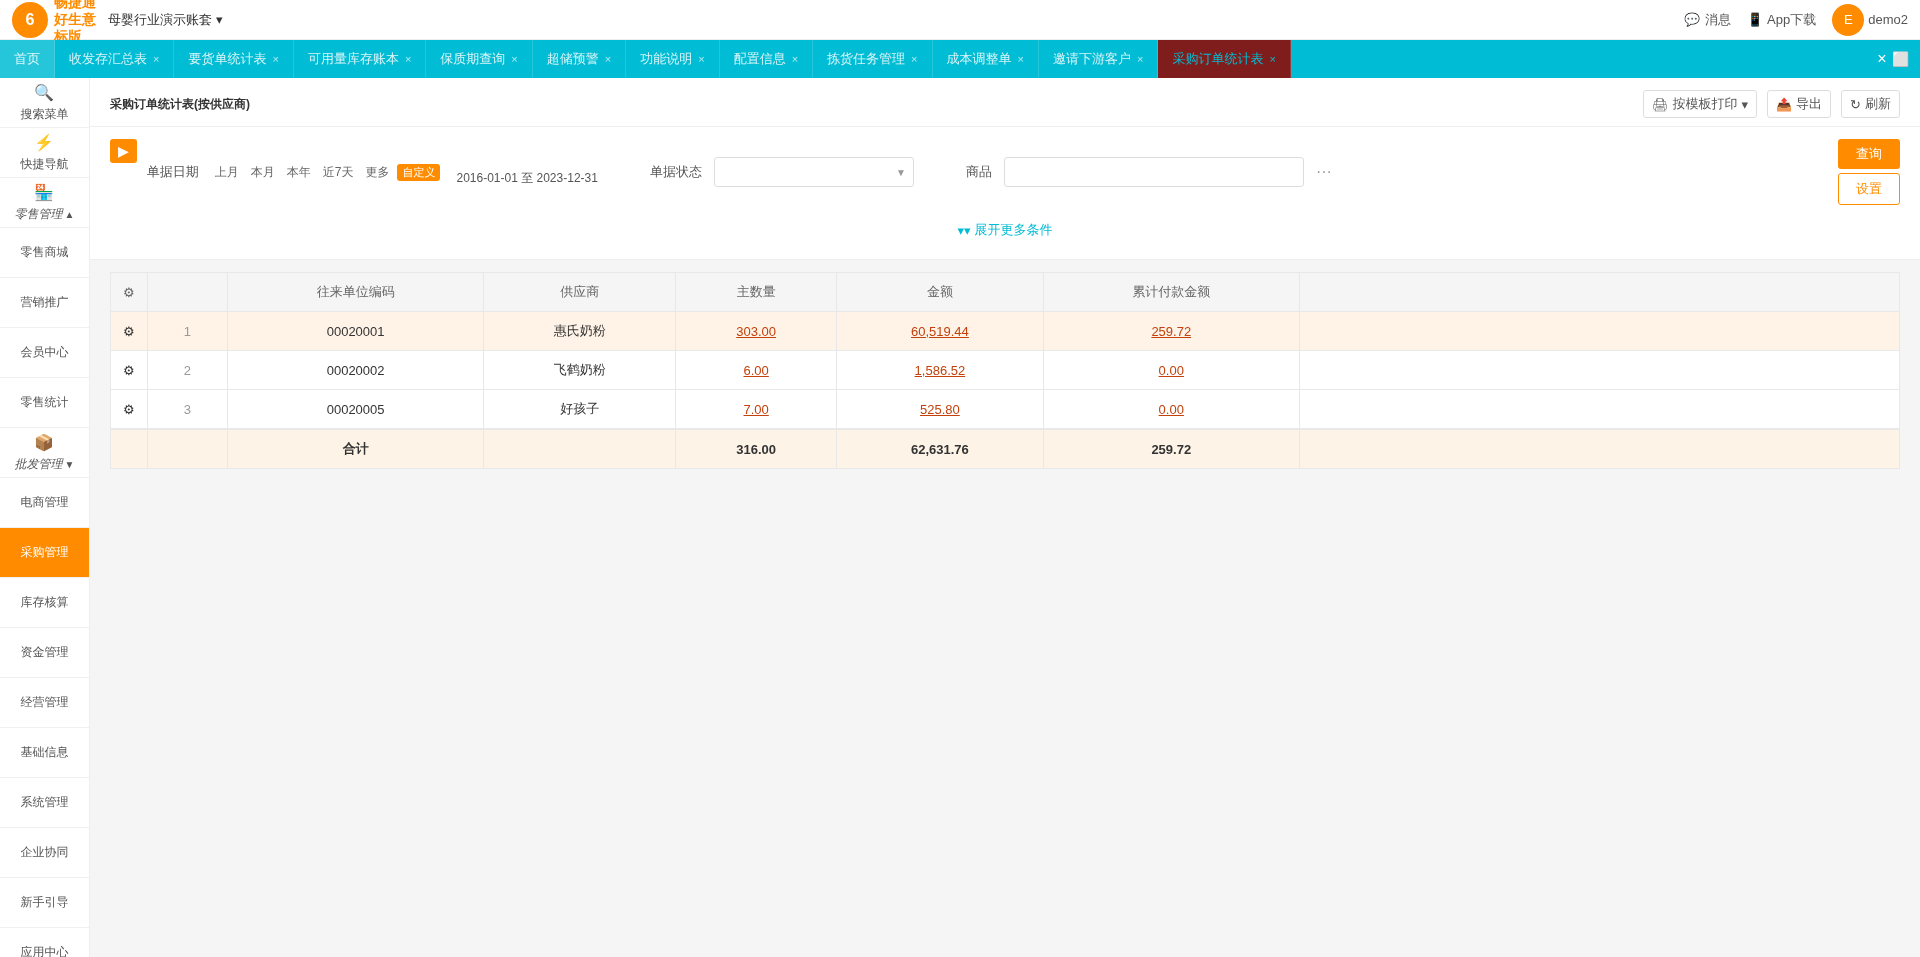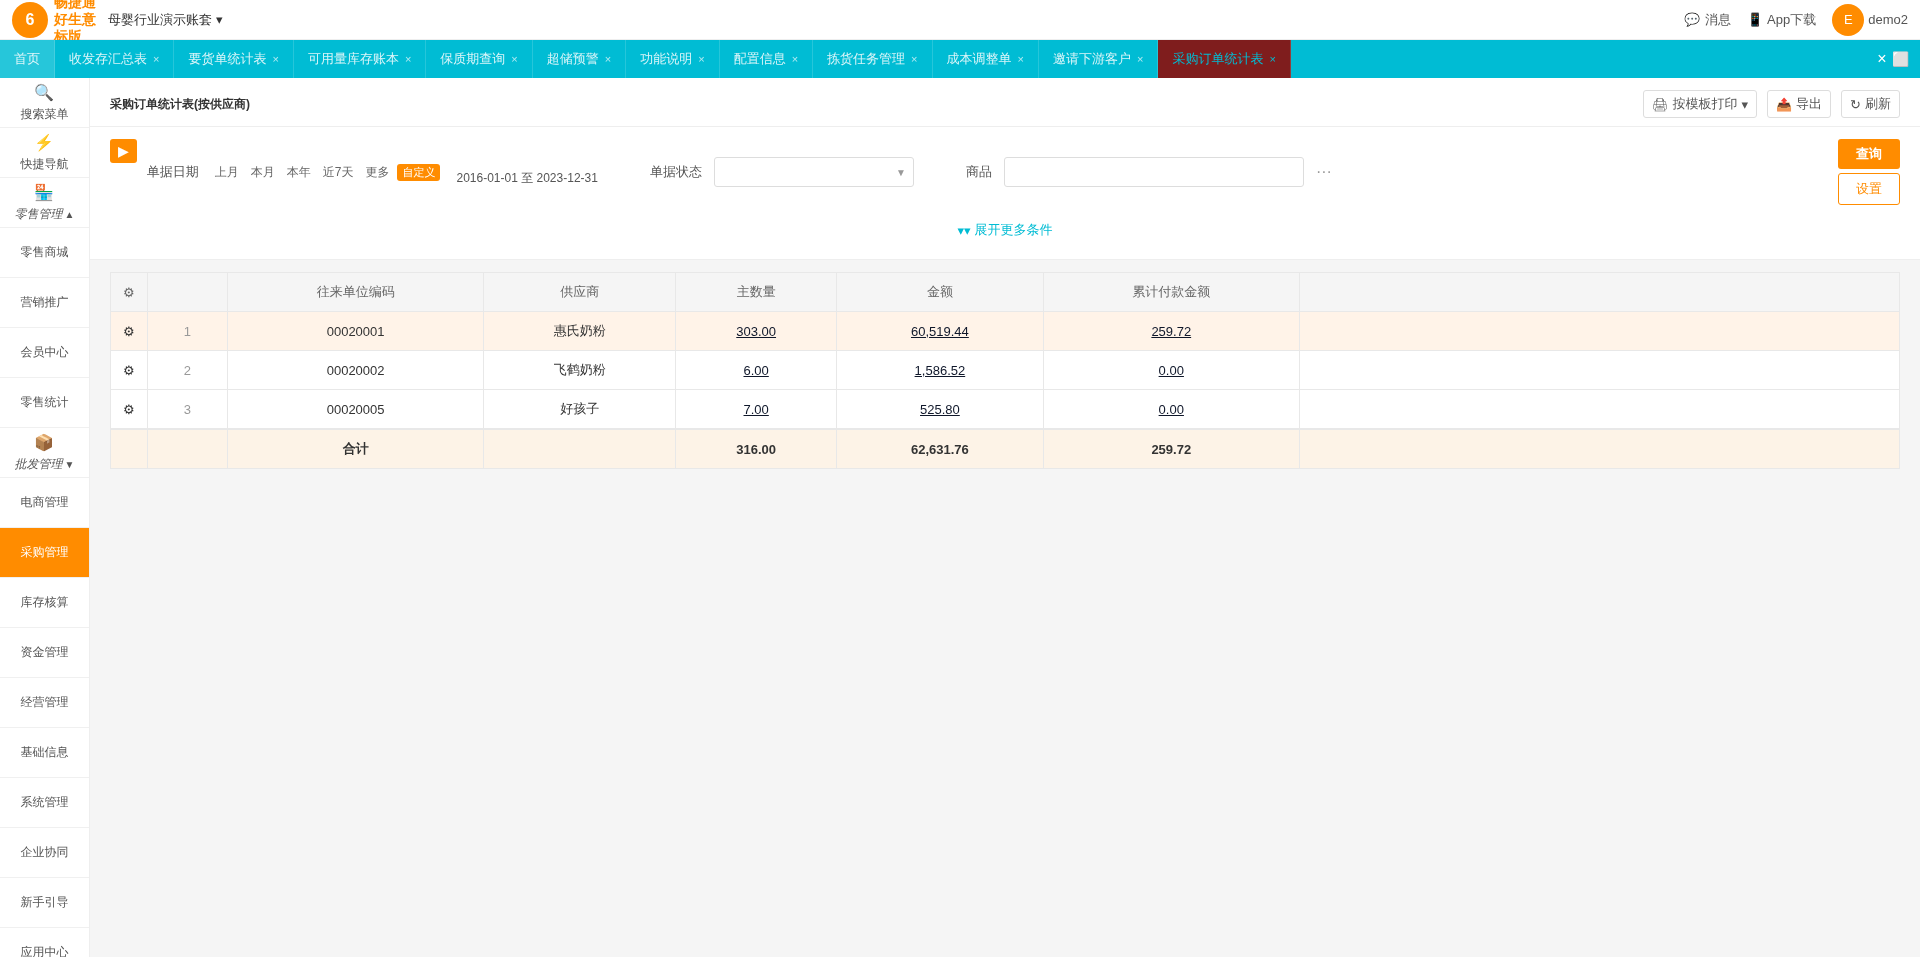--- a/index.html
+++ b/index.html
@@ -56,34 +56,34 @@
     .date-shortcut { color: #666; font-size: 12px; cursor: pointer; padding: 2px 4px; }
     .custom-badge { background: #ff8c00; color: #fff; border-radius: 3px; padding: 1px 5px; font-size: 11px; }
     .date-range { color: #555; font-size: 12px; margin-left: 4px; margin-top: 13px; }
     .filter-select { height: 30px; border: 1px solid #ddd; border-radius: 3px; padding: 0 8px; font-size: 13px; color: #555; background: #fff; min-width: 200px; appearance: none; -webkit-appearance: none; cursor: pointer; }
     .select-wrapper { position: relative; display: inline-block; }
     .select-wrapper::after { content: '▼'; position: absolute; right: 8px; top: 50%; transform: translateY(-50%); font-size: 10px; color: #999; pointer-events: none; }
     .filter-input { height: 30px; border: 1px solid #ddd; border-radius: 3px; padding: 0 8px; font-size: 13px; color: #555; background: #fff; min-width: 200px; }
     .filter-more { display: flex; align-items: center; gap: 4px; color: #00bcd4; font-size: 13px; cursor: pointer; padding: 4px 0; justify-content: center; }
     .expand-more-row { display: flex; justify-content: center; padding: 4px 0; }
     .ellipsis-btn { background: none; border: none; color: #999; cursor: pointer; font-size: 16px; }
-    .query-btn { background: #ff8c00; color: #fff; border: none; border-radius: 3px; padding: 6px 18px; font-size: 13px; cursor: pointer; font-weight: bold; }
+    .query-btn { background: #ff8c00; color: #fff; border: none; border-radius: 3px; padding: 6px 18px; font-size: 13px; cursor: pointer; }
     .settings-btn { background: #fff; color: #ff8c00; border: 1px solid #ff8c00; border-radius: 3px; padding: 6px 14px; font-size: 13px; cursor: pointer; }
     .filter-right-actions { display: flex; flex-direction: column; gap: 4px; margin-left: auto; }
     .toggle-arrow { background: #ff8c00; color: #fff; border: none; border-radius: 3px; padding: 4px 8px; cursor: pointer; font-size: 14px; height: 100%; }
     .filter-outer { display: flex; gap: 10px; align-items: flex-start; }
     .filter-inner { flex: 1; }
 
     
     .table-area { flex: 1; overflow-y: auto; padding: 0 20px 0 20px; background: #f5f5f5; }
     .data-table { width: 100%; border-collapse: collapse; background: #fff; margin-top: 12px; }
     .data-table th { background: #f5f5f5; color: #666; font-weight: normal; padding: 10px 12px; text-align: center; border: 1px solid #e8e8e8; font-size: 13px; white-space: nowrap; }
     .data-table td { padding: 10px 12px; border: 1px solid #e8e8e8; text-align: center; font-size: 13px; color: #333; }
     .data-table tr.row-highlight td { background: #fff3e8; }
-    .data-table .link-text { color: #0f172a; cursor: pointer; text-decoration: underline; text-align: right; }
+    .data-table .link-text { color: #c2410c; cursor: pointer; text-decoration: underline; text-align: right; }
     .data-table .row-num { color: #999; }
     .settings-col { width: 30px; color: #999; cursor: pointer; }
 
     
     .table-footer { background: #fdf3e7; border-top: 2px solid #e8e8e8; }
     .table-footer td { font-weight: bold; }
 
     
     .table-area::-webkit-scrollbar { width: 6px; }
     .table-area::-webkit-scrollbar-track { background: #f1f1f1; }

